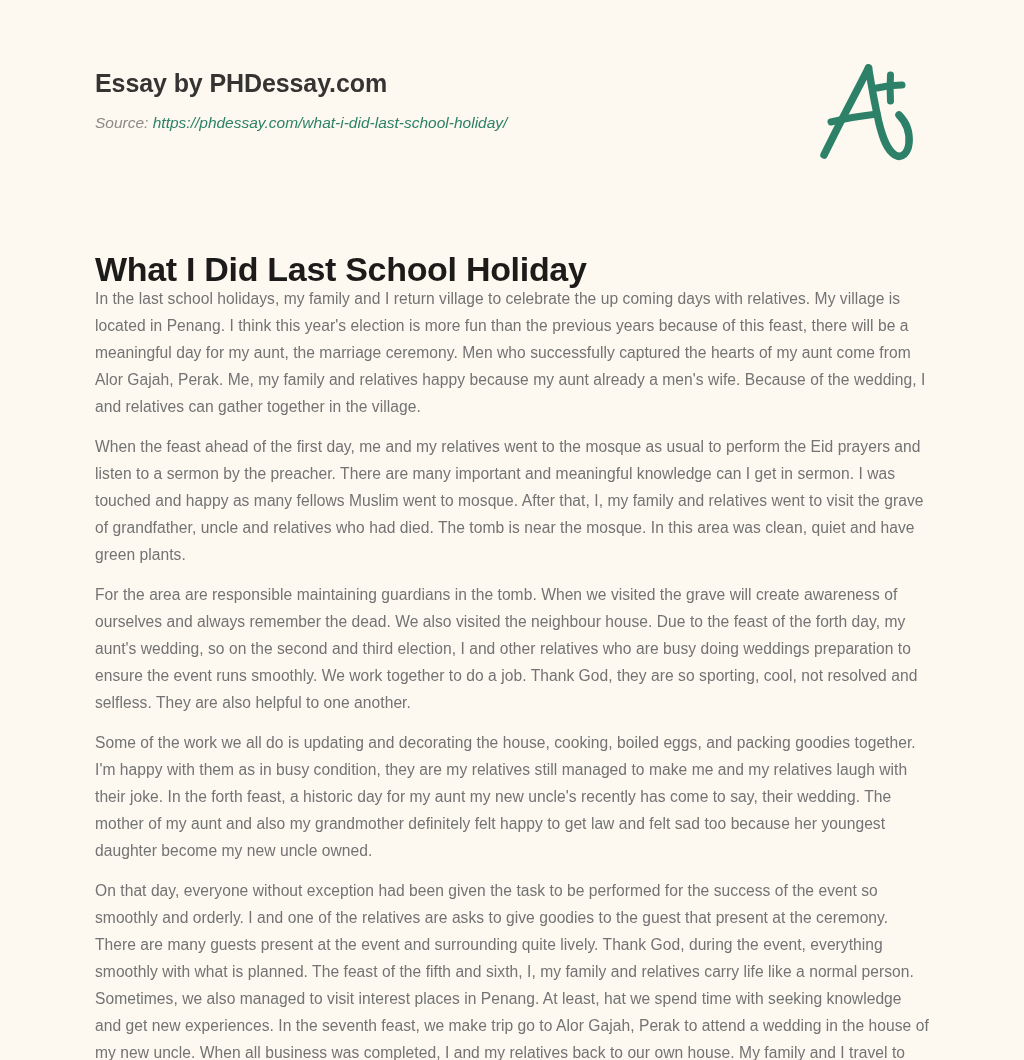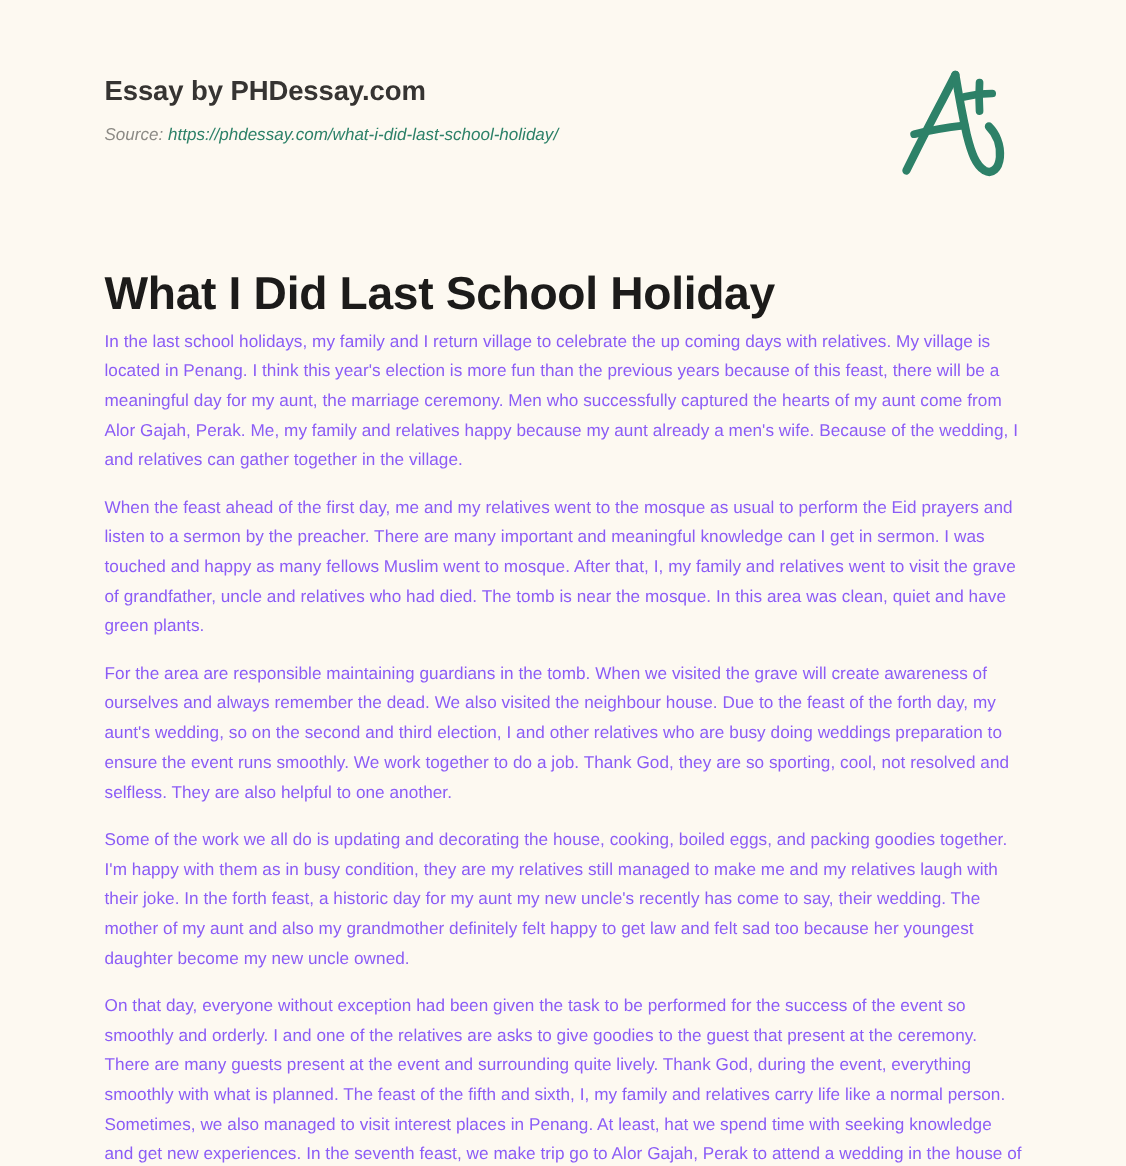--- a/index.html
+++ b/index.html
@@ -65,42 +65,42 @@
   .logo svg {
     display: block;
     width: 100%;
     height: 100%;
   }
 
   
   .doc-title {
     position: absolute;
     left: 95px;
-    top: 212px;
+    top: 224px;
     width: 834px;
-    font-size: 42px;
+    font-size: 34px;
     font-weight: 700;
     color: #1c1b1a;
     letter-spacing: -0.3px;
     line-height: 1.3;
   }
 
   
   .body-copy {
     position: absolute;
     left: 95px;
     top: 281px;
     width: 834px;
   }
 
   .body-copy p {
-    margin: 16px 0 13px 0;
+    margin: 4px 0 13px 0;
     font-size: 15.6px;
     line-height: 27px;
-    color: #8b5cf6;
+    color: #737373;
     text-align: left;
     letter-spacing: 0.05px;
   }
   .body-copy p:last-child {
     margin-bottom: 0;
   }
 </style>
 </head>
 <body>
 

